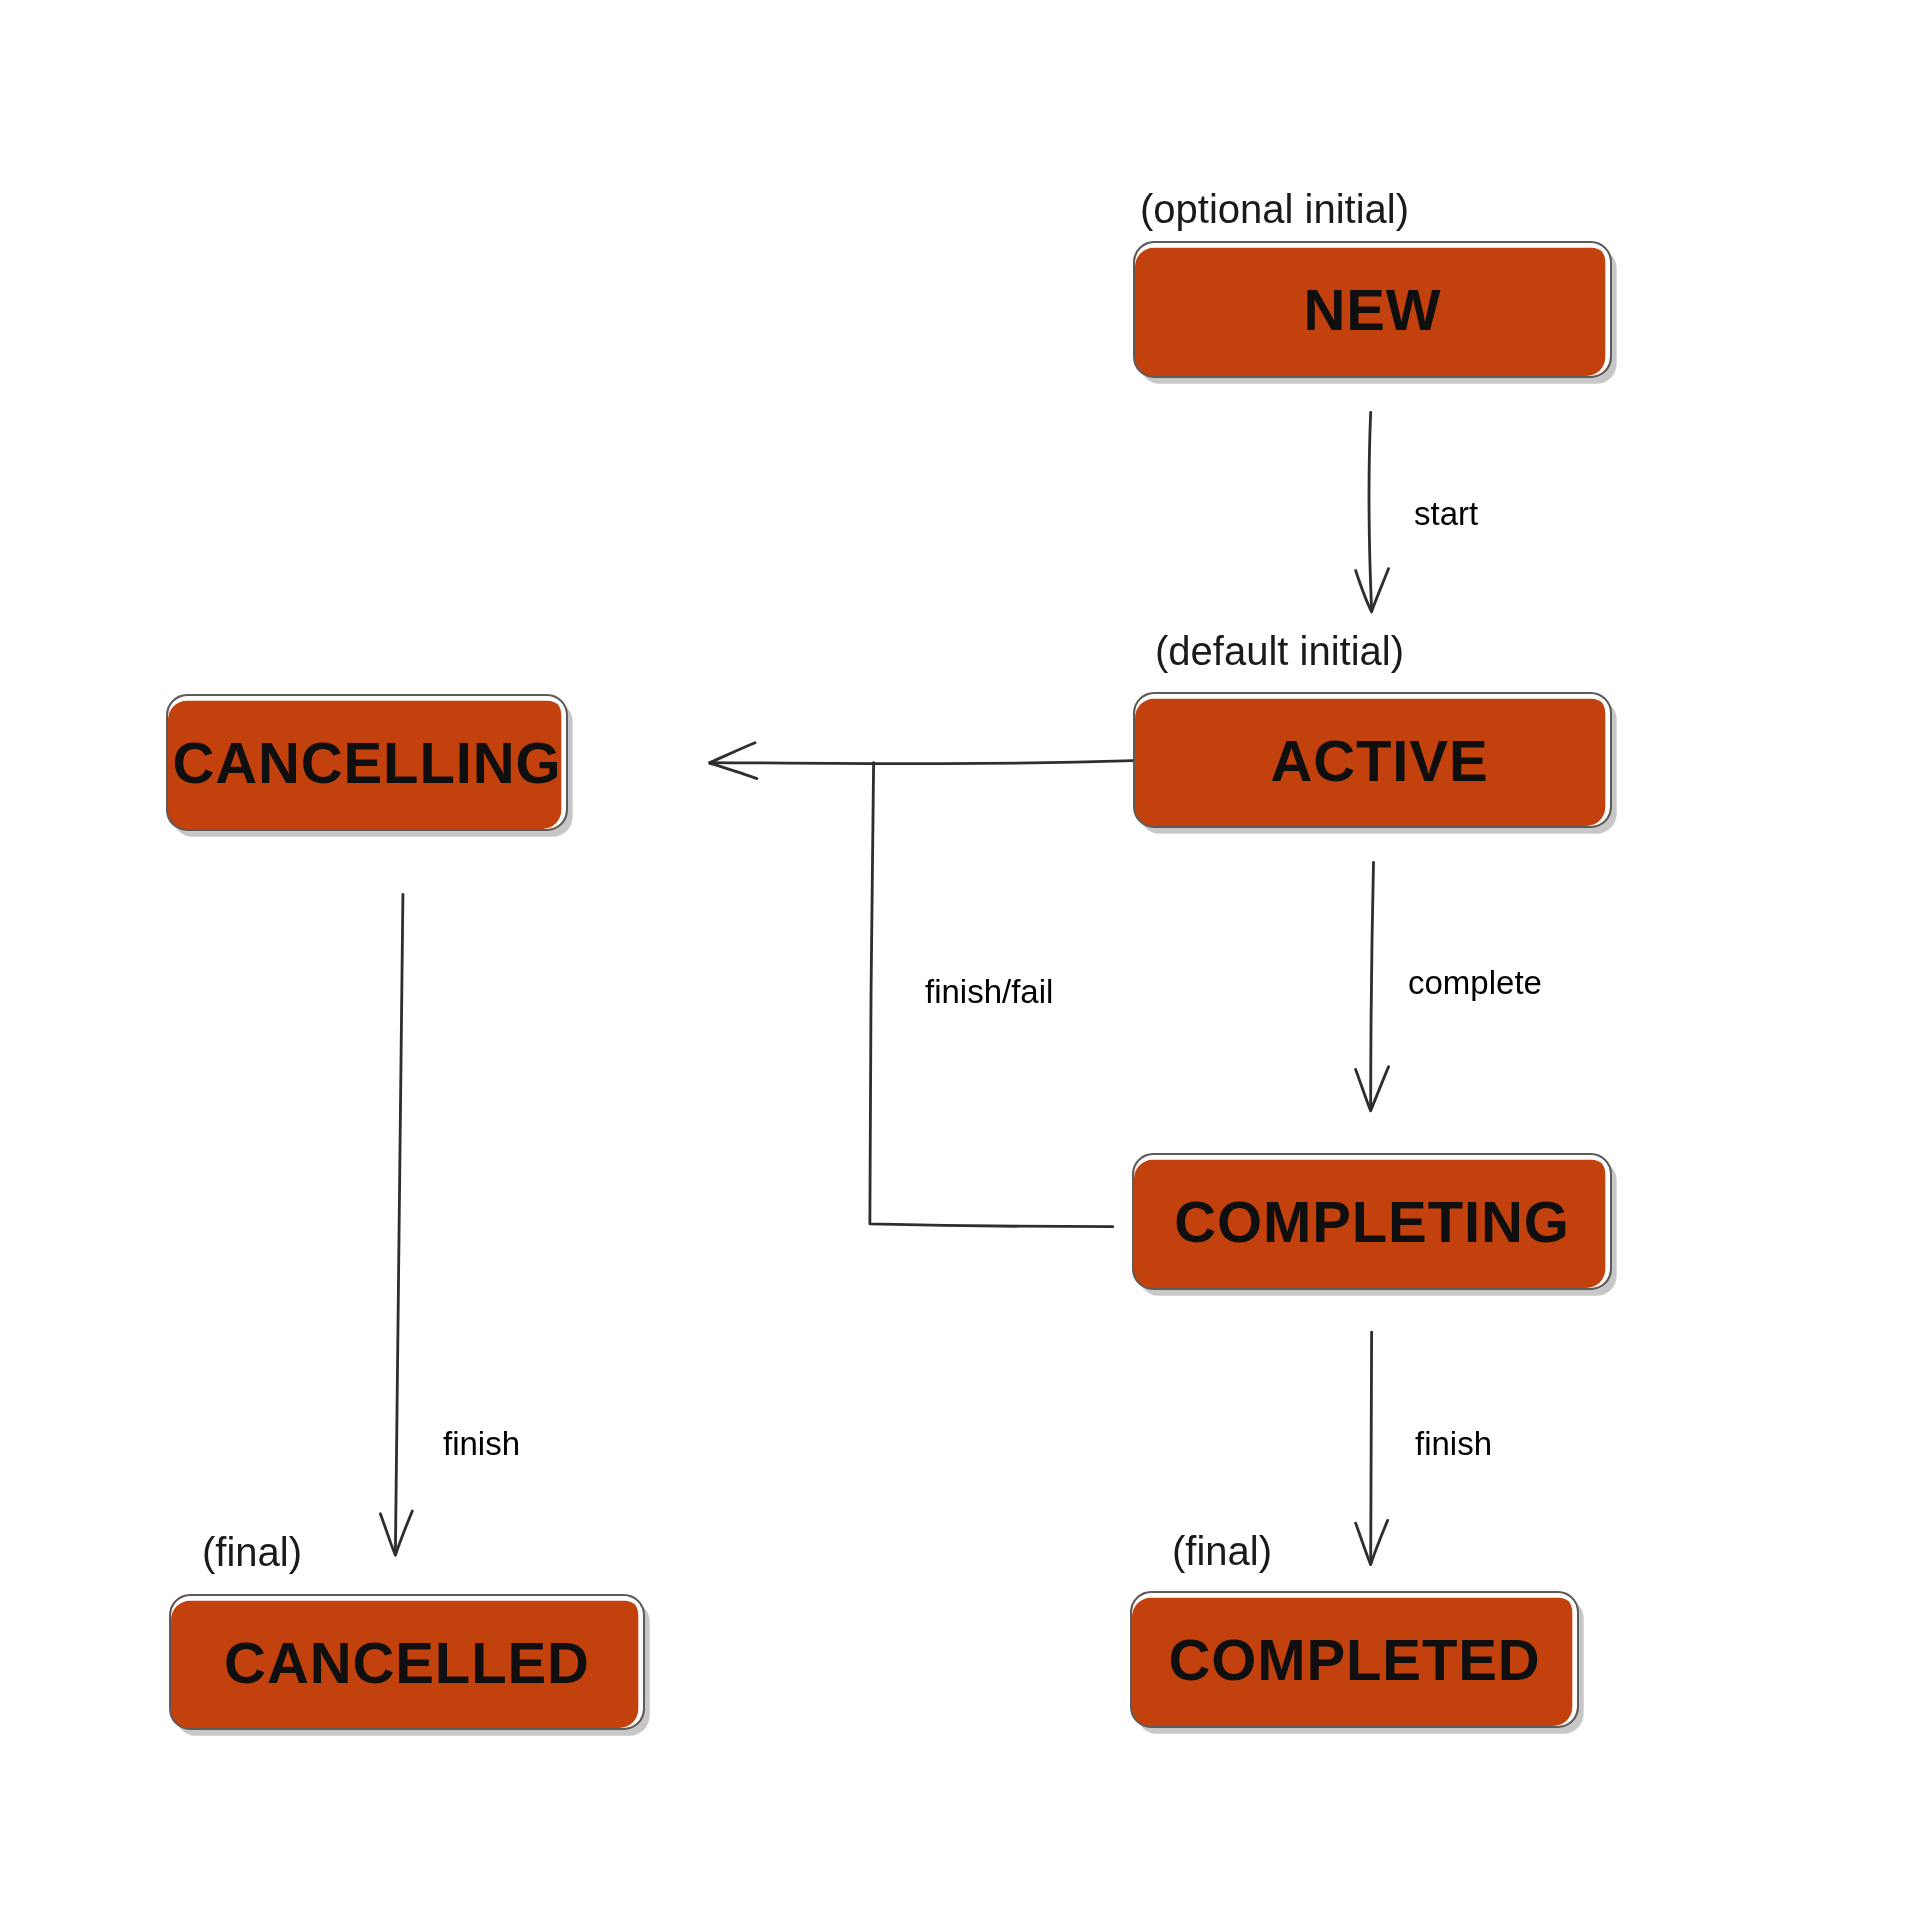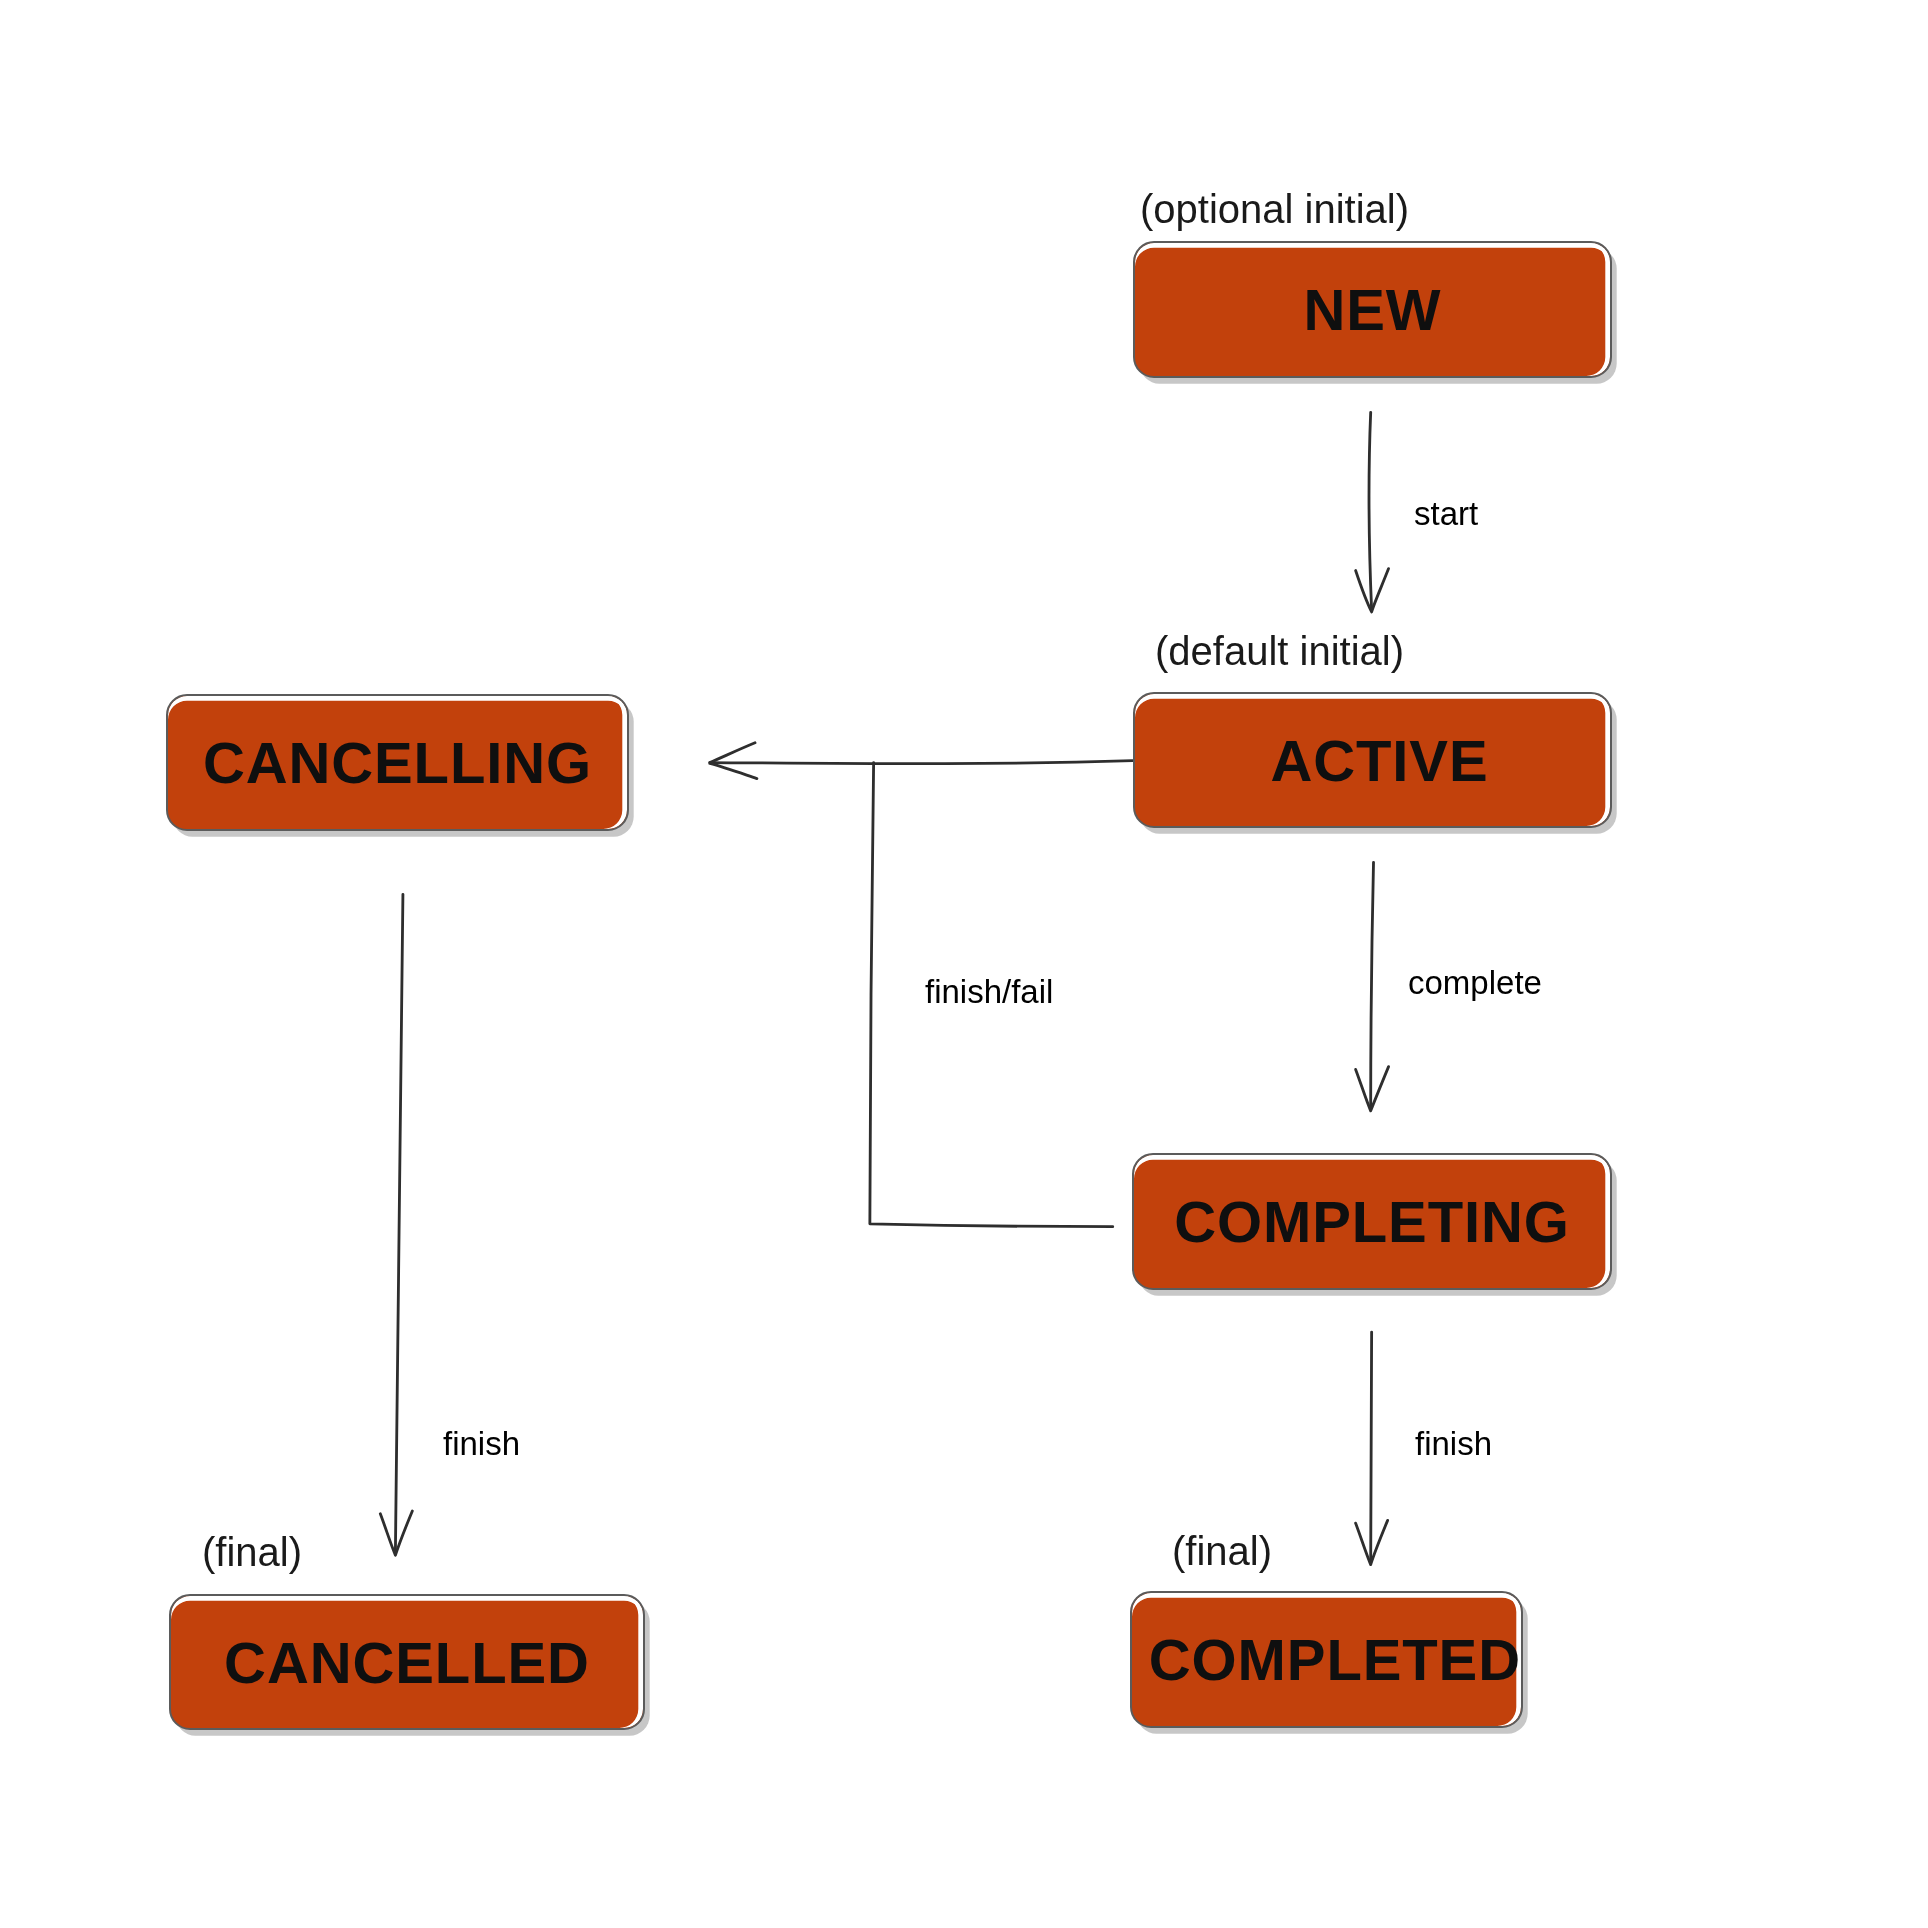--- a/index.html
+++ b/index.html
@@ -91,33 +91,33 @@
   </svg>
 
   <div class="state" style="left:1133px; top:241px; width:479px; height:137px;">
     <span class="state-label">NEW</span>
   </div>
 
   <div class="state" style="left:1133px; top:692px; width:479px; height:136px;padding-left:14px;">
     <span class="state-label">ACTIVE</span>
   </div>
 
-  <div class="state" style="left:166px; top:694px; width:463px; height:137px;">
+  <div class="state" style="left:166px; top:694px; width:402px; height:137px;">
     <span class="state-label">CANCELLING</span>
   </div>
 
   <div class="state" style="left:1132px; top:1153px; width:480px; height:137px;">
     <span class="state-label">COMPLETING</span>
   </div>
 
   <div class="state" style="left:169px; top:1594px; width:476px; height:136px;">
     <span class="state-label">CANCELLED</span>
   </div>
 
-  <div class="state" style="left:1130px; top:1591px; width:393px; height:137px;justify-content:flex-end;">
+  <div class="state" style="left:1130px; top:1591px; width:449px; height:137px;">
     <span class="state-label">COMPLETED</span>
   </div>
 
   <div class="annotation" style="left:1140px; top:187px;">(optional initial)</div>
 
   <div class="annotation" style="left:1155px; top:629px;">(default initial)</div>
 
   <div class="annotation" style="left:202px; top:1530px;">(final)</div>
 
   <div class="annotation" style="left:1172px; top:1529px;">(final)</div>

